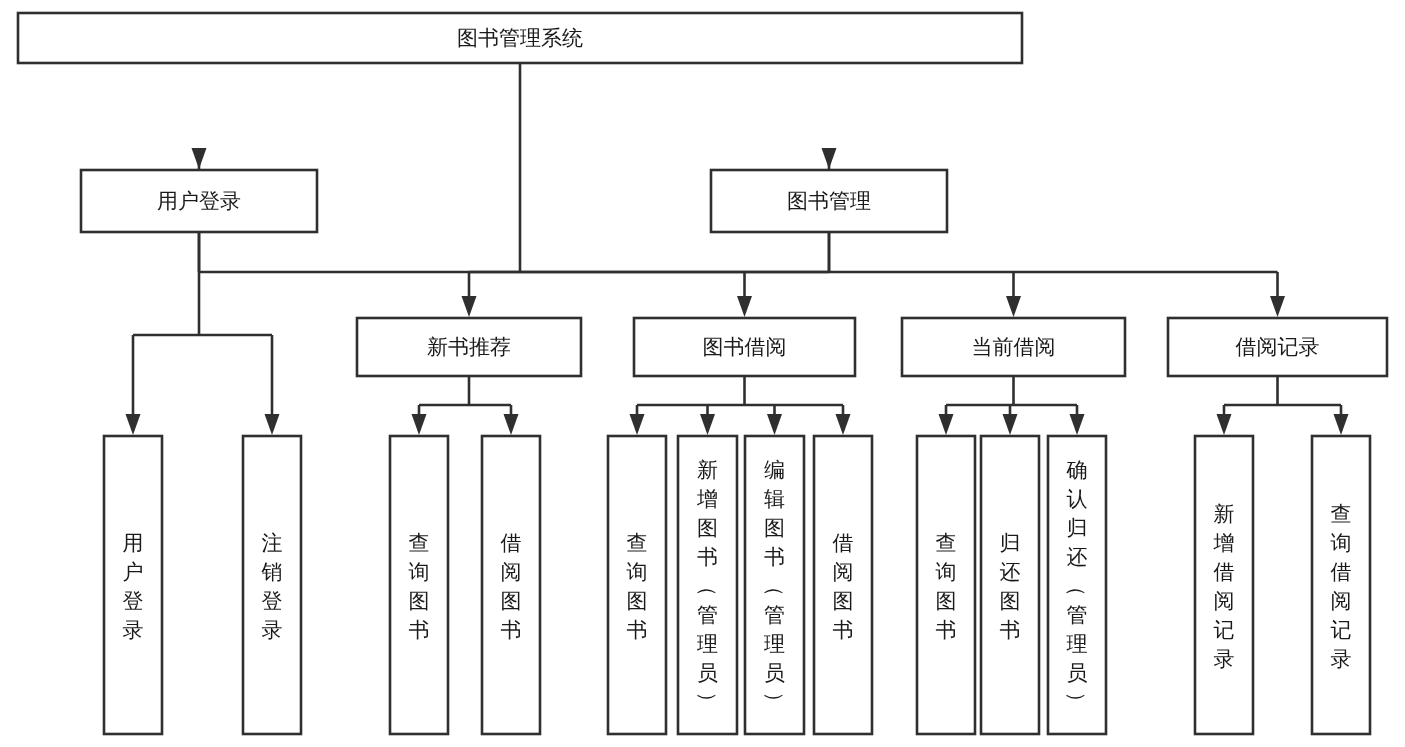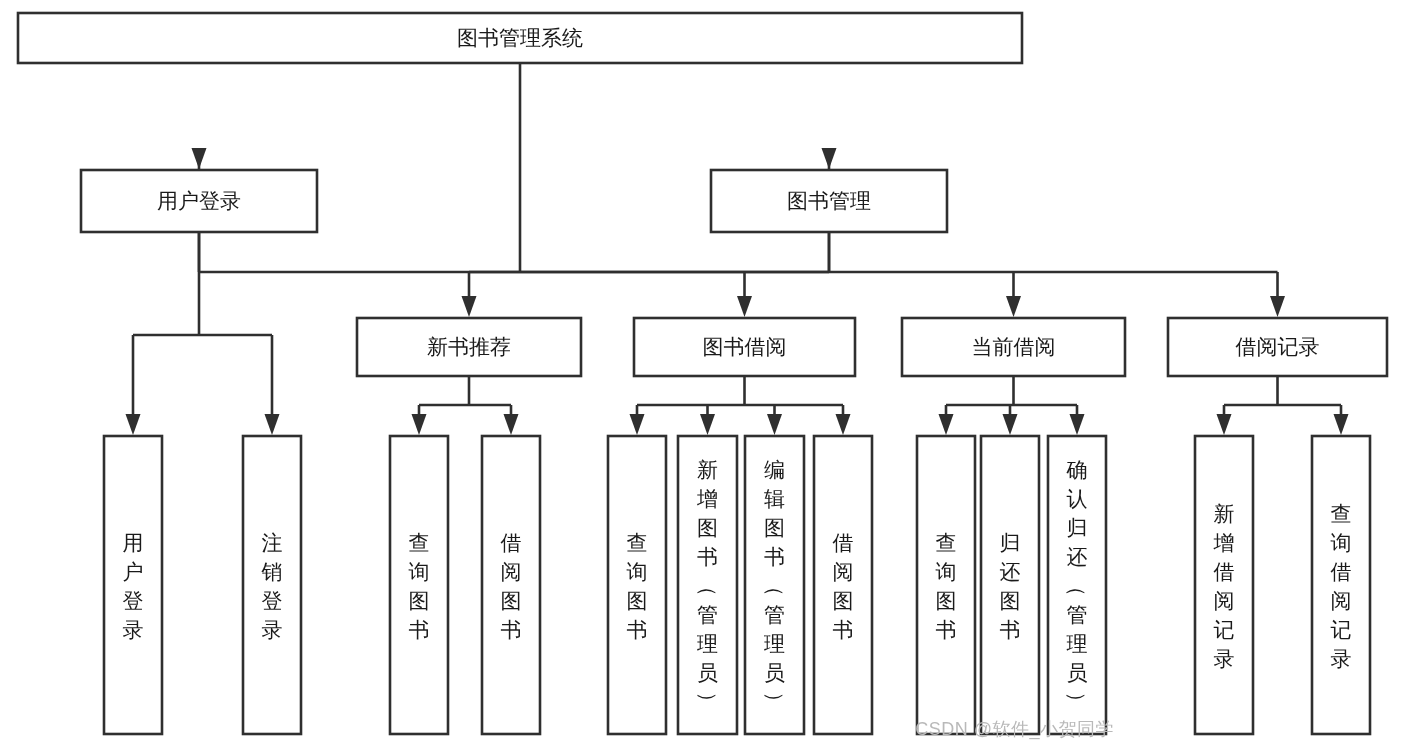--- a/index.html
+++ b/index.html
@@ -275,14 +275,13 @@
           <rect x="1312" y="436" width="58" height="298" class="node-box"></rect>
           <text x="1341" y="520.62" class="node-label-v">查</text>
           <text x="1341" y="549.62" class="node-label-v">询</text>
           <text x="1341" y="578.62" class="node-label-v">借</text>
           <text x="1341" y="607.62" class="node-label-v">阅</text>
           <text x="1341" y="636.62" class="node-label-v">记</text>
           <text x="1341" y="665.62" class="node-label-v">录</text>
         </g>
       </g>
   </svg>
-  <div class="watermark">CSDN @软件_小贺同学</div>
 </div>
 
 </body></html>

